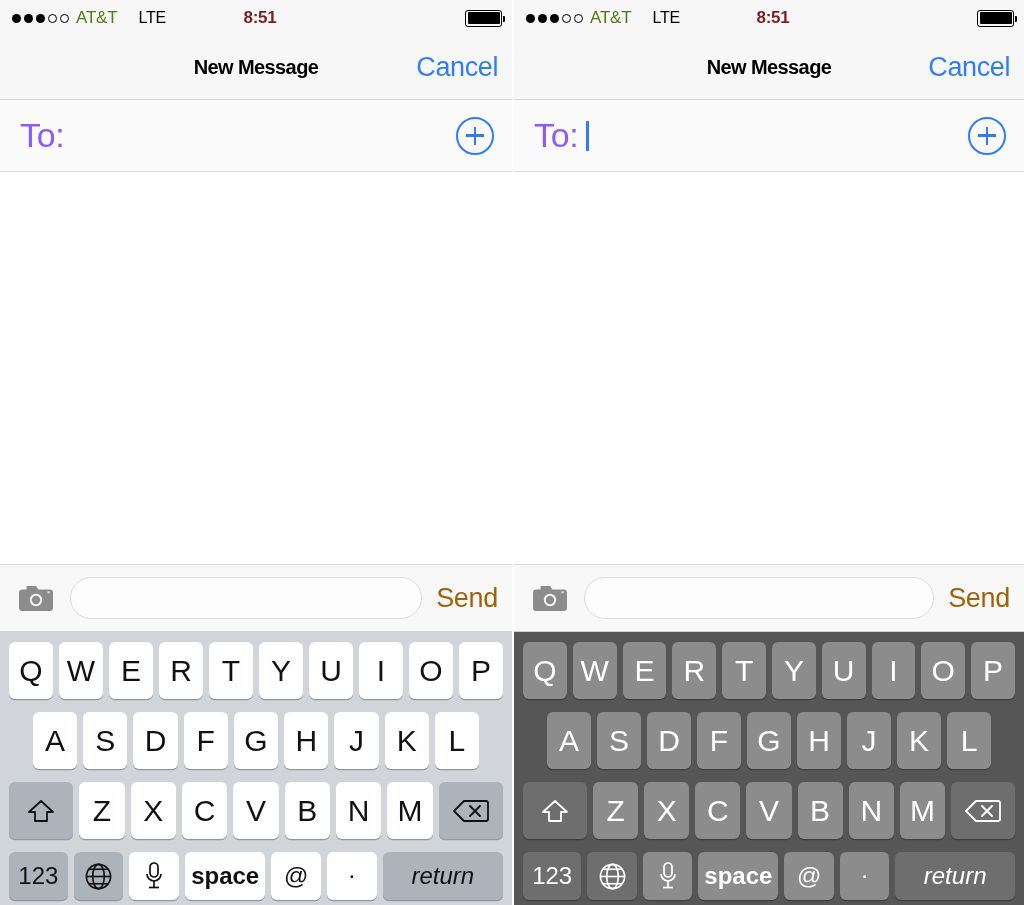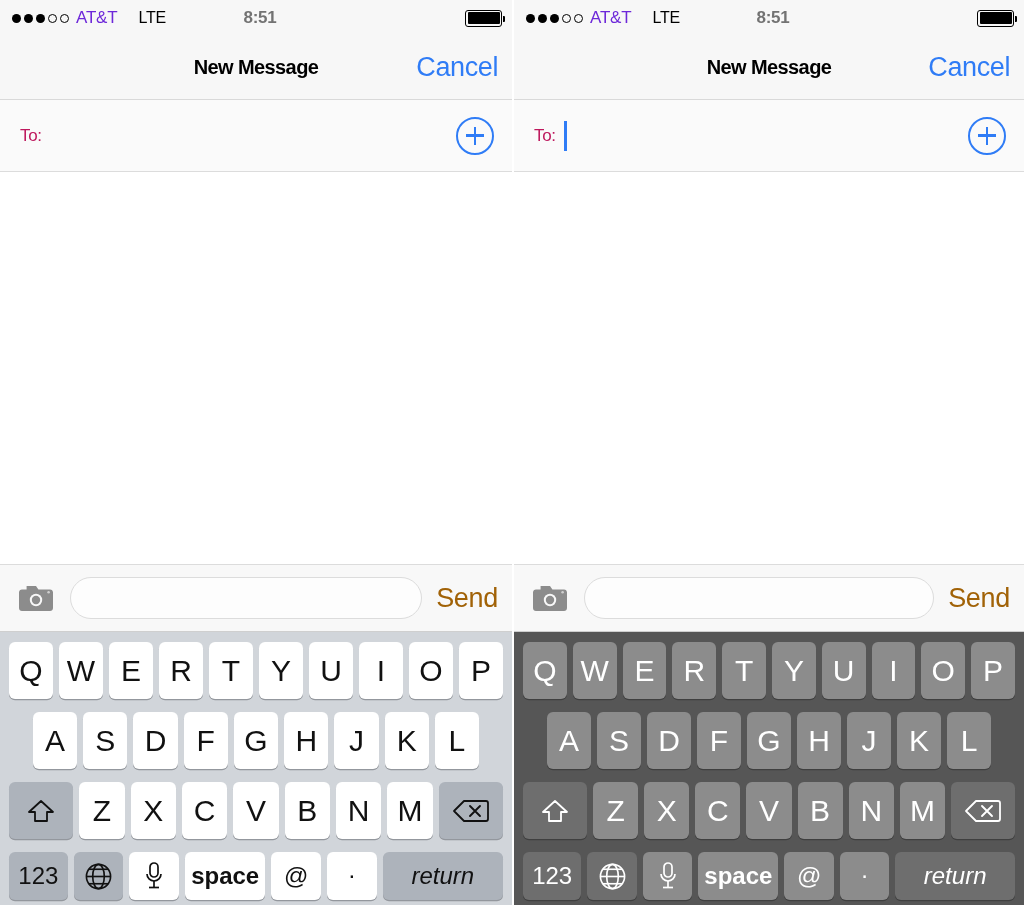--- a/index.html
+++ b/index.html
@@ -32,26 +32,26 @@
     align-items: center;
     position: relative;
     padding: 0 10px 0 12px;
     flex: 0 0 auto;
   }
   .sb-left { display: flex; align-items: center; gap: 7px; }
   .dots { display: flex; align-items: center; gap: 3px; }
   .dot { width: 9px; height: 9px; border-radius: 50%; }
   .dot.full { background: #000; }
   .dot.empty { background: transparent; border: 1.3px solid #000; }
-  .carrier { font-size: 17px; color: #6d28d9; letter-spacing: -0.2px; }
+  .carrier { font-size: 17px; color: #4d7c0f; letter-spacing: -0.2px; }
   .netmode { font-size: 16px; color: #000; margin-left: 14px; letter-spacing: -0.2px; }
   .sb-time {
     position: absolute; left: 8px; right: 0;
     text-align: center;
-    font-size: 17px; font-weight: bold; color: #737373;
+    font-size: 17px; font-weight: bold; color: #7f1d1d;
     letter-spacing: -0.2px;
     pointer-events: none;
   }
   .sb-right { margin-left: auto; display: flex; align-items: center; }
   .battery {
     width: 37px; height: 17px;
     border: 1.6px solid #000;
     border-radius: 3px;
     position: relative;
     padding: 1.5px;
@@ -91,21 +91,21 @@
   
   .tofield {
     height: 72px;
     background: #fafafa;
     border-bottom: 1px solid #dcdcdc;
     display: flex;
     align-items: center;
     padding: 0 18px 0 20px;
     flex: 0 0 auto;
   }
-  .to-label { font-size: 17px; color: #be185d; letter-spacing: -0.3px; }
+  .to-label { font-size: 34px; color: #8b5cf6; letter-spacing: -0.3px; }
   .to-caret {
     width: 3px; height: 30px;
     background: #2f7cf6;
     margin-left: 8px;
   }
   .to-caret.hidden { visibility: hidden; }
   .plus-btn {
     margin-left: auto;
     width: 38px; height: 38px;
     border: 2.2px solid #2f7cf6;

